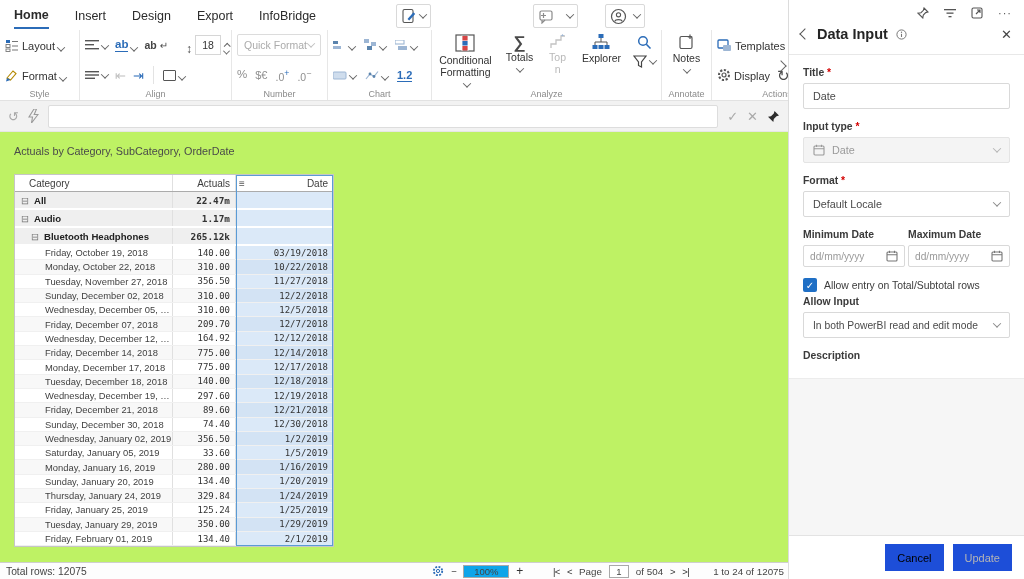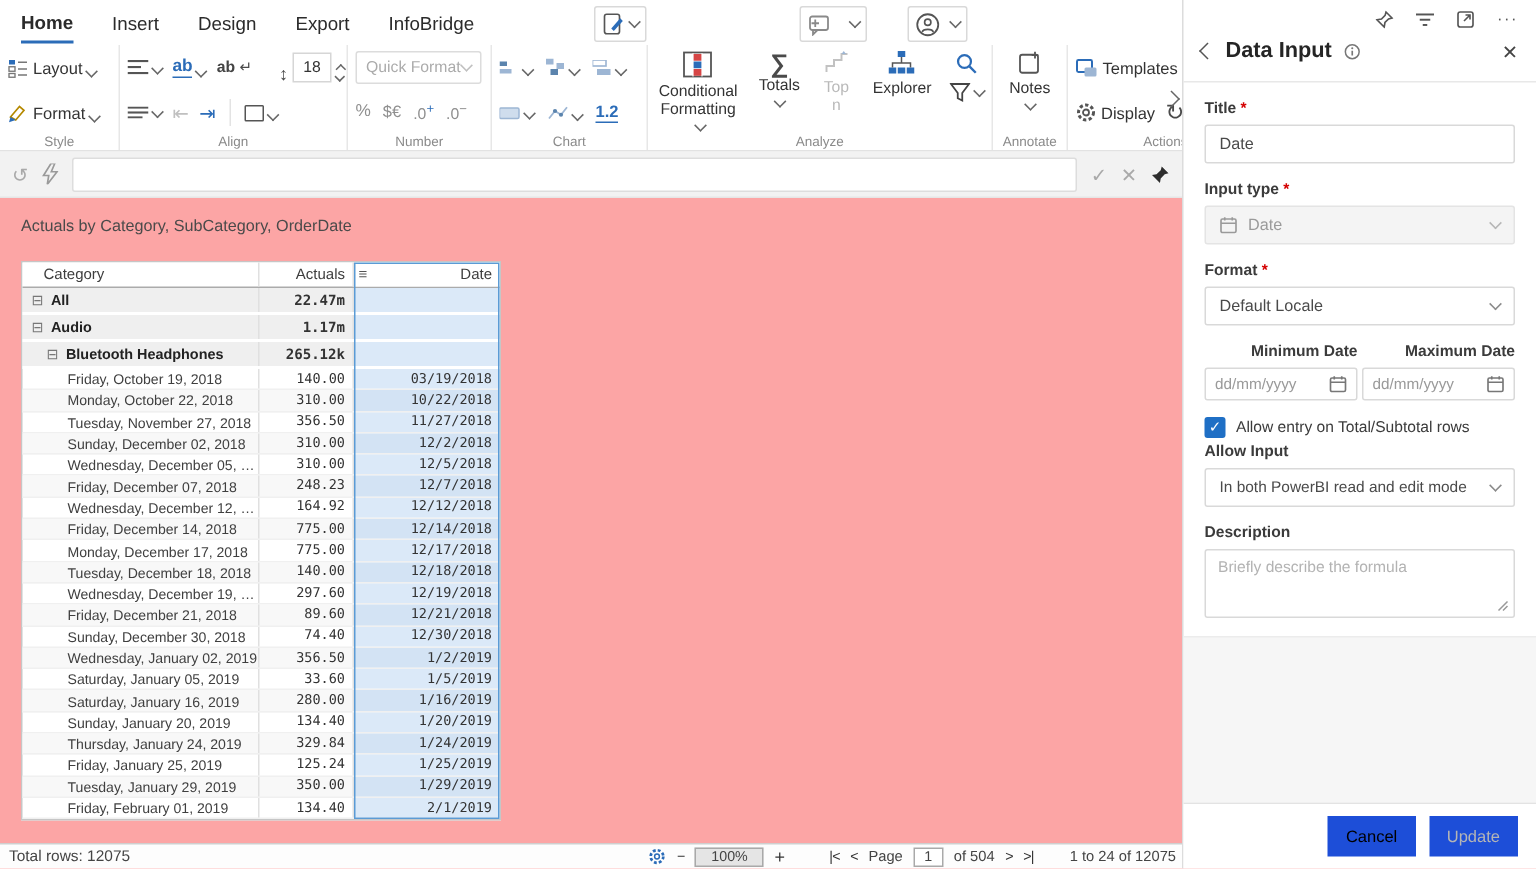--- a/index.html
+++ b/index.html
@@ -38,21 +38,21 @@
   .num12 { font-size:11px; font-weight:bold; color:#2b6cb8; border-bottom:1.6px solid #2b6cb8; }
   .ab { font-size:11.5px; font-weight:bold; color:#2b6cb8; border-bottom:1.6px solid #2b6cb8; line-height:1.1; }
   .ribbon-more { position:absolute; right:3px; top:32px; }
 
   
   .fxbar { height:31px; background:#f2f2f2; display:flex; align-items:center; padding:0 8px; gap:9px; border-bottom:1px solid #e6e6e6; flex:0 0 auto; }
   .fx-input { flex:1; height:23px; background:#fff; border:1px solid #ddd; border-radius:2px; font-size:11px; padding:0 6px; color:#333; }
   .fx-ic { font-size:13px; color:#a9a9a9; }
 
   
-  .canvas { flex:1; position:relative; background:#fca5a5; }
+  .canvas { flex:1; position:relative; background:#bef264; }
   .vtitle { position:absolute; left:14px; top:13px; font-size:10.8px; color:#4a4a4a; }
 
   .tbl { position:absolute; left:14px; top:42px; width:320px; border:1px solid #c6c6c6; background:#fff; }
   .trow { display:flex; width:100%; }
   .thead { height:17px; border-bottom:1px solid #ababab; background:#fff; }
   .th { font-size:10px; color:#3d3d3d; display:flex; align-items:center; }
   .c-cat { width:158px; border-right:1px solid #e0e0e0; display:flex; align-items:center; overflow:hidden; white-space:nowrap; }
   .c-act { width:63px; border-right:1px solid #e0e0e0; display:flex; align-items:center; justify-content:flex-end; padding-right:5px; }
   .c-date { width:97px; display:flex; align-items:center; justify-content:flex-end; padding-right:5px; background:#dbe9f8; }
   .thead .c-date { background:#fff; justify-content:space-between; padding-left:3px; }
@@ -63,41 +63,41 @@
   .lrow .c-cat { font-size:9.4px; color:#3f3f3f; padding-left:30px; }
   .mono { font-family:"DejaVu Sans Mono", monospace; font-size:9px; color:#333; }
   .grow .mono { font-size:9.4px; font-weight:bold; }
   .exp { font-size:9.5px; color:#777; margin-right:5px; font-weight:normal; }
   .datecol-outline { position:absolute; right:0; top:0; width:97px; height:100%; border:1.6px solid #5b9bd5; pointer-events:none; }
   .lrow.alt .c-date { background:#d3e3f4; }
 
   
   .statusbar { height:17px; border-top:1px solid #cfcfcf; background:#fdfdfd; display:flex; align-items:center; padding:0 6px; font-size:10.3px; color:#444; flex:0 0 auto; position:relative; }
   .sb-right { position:absolute; right:4px; top:0; height:100%; display:flex; align-items:center; gap:7px; font-size:9.8px; color:#444; }
-  .zoombox { width:46px; height:13px; border:1px solid #a9a9a9; display:flex; align-items:center; justify-content:center; font-size:9.5px; background:#e5e5e5;text-align:center; }
+  .zoombox { width:46px; height:13px; border:1px solid #a9a9a9; display:flex; align-items:center; justify-content:center; font-size:9.5px; background:#0ea5e9;text-align:center; }
   .pageinput { width:20px; height:13px; border:1px solid #a9a9a9; text-align:center; font-size:9.5px; background:#fff; display:flex; align-items:center; justify-content:center; }
   .pg { font-size:9.5px; letter-spacing:-0.5px; color:#333; }
   .sb-gap { width:16px; }
 
   
   .panel { width:236px; border-left:1px solid #dcdcdc; background:#fff; display:flex; flex-direction:column; }
   .panel-top { height:20px; display:flex; justify-content:flex-end; align-items:center; gap:15px; padding:6px 12px 0; }
   .panel-header { height:26px; display:flex; align-items:center; padding:2px 12px 0; gap:8px; }
   .p-title { font-size:14.5px; font-weight:600; color:#252525; }
   .p-close { margin-left:auto; font-size:13px; color:#444; cursor:pointer; }
   .backchv { width:8px; height:8px; border-left:1.6px solid #555; border-bottom:1.6px solid #555; transform:rotate(45deg); display:inline-block; cursor:pointer; }
   .panel-divider { height:1px; background:#e8e8e8; margin-top:8px; }
   .panel-body { padding:12px 14px 0; }
   .flabel { font-size:10.4px; font-weight:600; color:#3b3b3b; margin-bottom:5px; }
   .req { color:#d40000; }
   .finput { width:100%; height:26px; border:1px solid #d9d9d9; border-radius:2px; display:flex; align-items:center; padding:0 9px; font-size:10.8px; color:#4a4a4a; background:#fff; margin-bottom:12px; }
   .fselect { justify-content:space-between; cursor:pointer; }
   .fselect .chv { border-color:#8a8a8a; }
   .fdisabled { background:#f4f4f4; border-color:#e4e4e4; color:#9a9a9a; }
-  .two-col { display:flex; gap:3px; margin-bottom:11px;text-align:right; }
+  .two-col { display:flex; gap:3px; margin-bottom:11px; }
   .two-col > div { flex:1; }
   .dinput { height:22px; margin-bottom:0; padding:0 6px; color:#9a9a9a; font-size:10.2px; justify-content:space-between; }
   .chkrow { display:flex; align-items:center; gap:7px; margin-bottom:4px; }
   .chkbox { width:14px; height:14px; background:#1f6fc5; border-radius:2px; color:#fff; font-size:10px; display:flex; align-items:center; justify-content:center; cursor:pointer; }
   .chklabel { font-size:10.4px; color:#3b3b3b; }
   .pinkbox { border:2px solid #e8487c; border-radius:4px; margin:8px -8px 10px; padding:6px 9px 10px; }
   .pinkbox .two-col { margin-bottom:0; }
   .pinkbox .finput { margin-bottom:0; }
   .ftextarea { width:100%; height:46px; border:1px solid #d9d9d9; border-radius:2px; font-size:10.4px; color:#b3b3b3; padding:6px 8px; position:relative; }
   .resize-grip { position:absolute; right:3px; bottom:3px; width:8px; height:8px; }
@@ -498,21 +498,21 @@
               <div class="c-cat">
                 <span>Wednesday, December 05, …</span>
               </div>
               <div class="c-act mono">310.00</div>
               <div class="c-date mono">12/5/2018</div>
             </div>
             <div class="trow lrow alt">
               <div class="c-cat">
                 <span>Friday, December 07, 2018</span>
               </div>
-              <div class="c-act mono">248.23</div>
+              <div class="c-act mono">209.70</div>
               <div class="c-date mono">12/7/2018</div>
             </div>
             <div class="trow lrow">
               <div class="c-cat">
                 <span>Wednesday, December 12, …</span>
               </div>
               <div class="c-act mono">164.92</div>
               <div class="c-date mono">12/12/2018</div>
             </div>
             <div class="trow lrow alt">
@@ -566,21 +566,21 @@
             </div>
             <div class="trow lrow">
               <div class="c-cat">
                 <span>Saturday, January 05, 2019</span>
               </div>
               <div class="c-act mono">33.60</div>
               <div class="c-date mono">1/5/2019</div>
             </div>
             <div class="trow lrow alt">
               <div class="c-cat">
-                <span>Saturday, January 16, 2019</span>
+                <span>Monday, January 16, 2019</span>
               </div>
               <div class="c-act mono">280.00</div>
               <div class="c-date mono">1/16/2019</div>
             </div>
             <div class="trow lrow">
               <div class="c-cat">
                 <span>Sunday, January 20, 2019</span>
               </div>
               <div class="c-act mono">134.40</div>
               <div class="c-date mono">1/20/2019</div>
@@ -741,28 +741,20 @@
       </div>
 
 
       <div class="flabel">Allow Input</div>
       <div class="finput fselect" style="font-size:10.3px;">
         <span>In both PowerBI read and edit mode</span>
         <span class="chv"></span>
       </div>
 
       <div class="flabel">Description</div>
-      <div class="ftextarea">
-        <span>Briefly describe the formula</span>
-        <span class="resize-grip">
-          <svg width="8" height="8" viewBox="0 0 8 8">
-              <path d="M1 7 L7 1 M4 7 L7 4" stroke="#999" stroke-width="1"></path>
-            </svg>
-        </span>
-      </div>
     </div>
 
     <div class="panel-filler"></div>
 
     <div class="panel-footer">
       <button class="pbtn">Cancel</button>
       <button class="pbtn primary-disabled">Update</button>
     </div>
   </div>
 </div>

